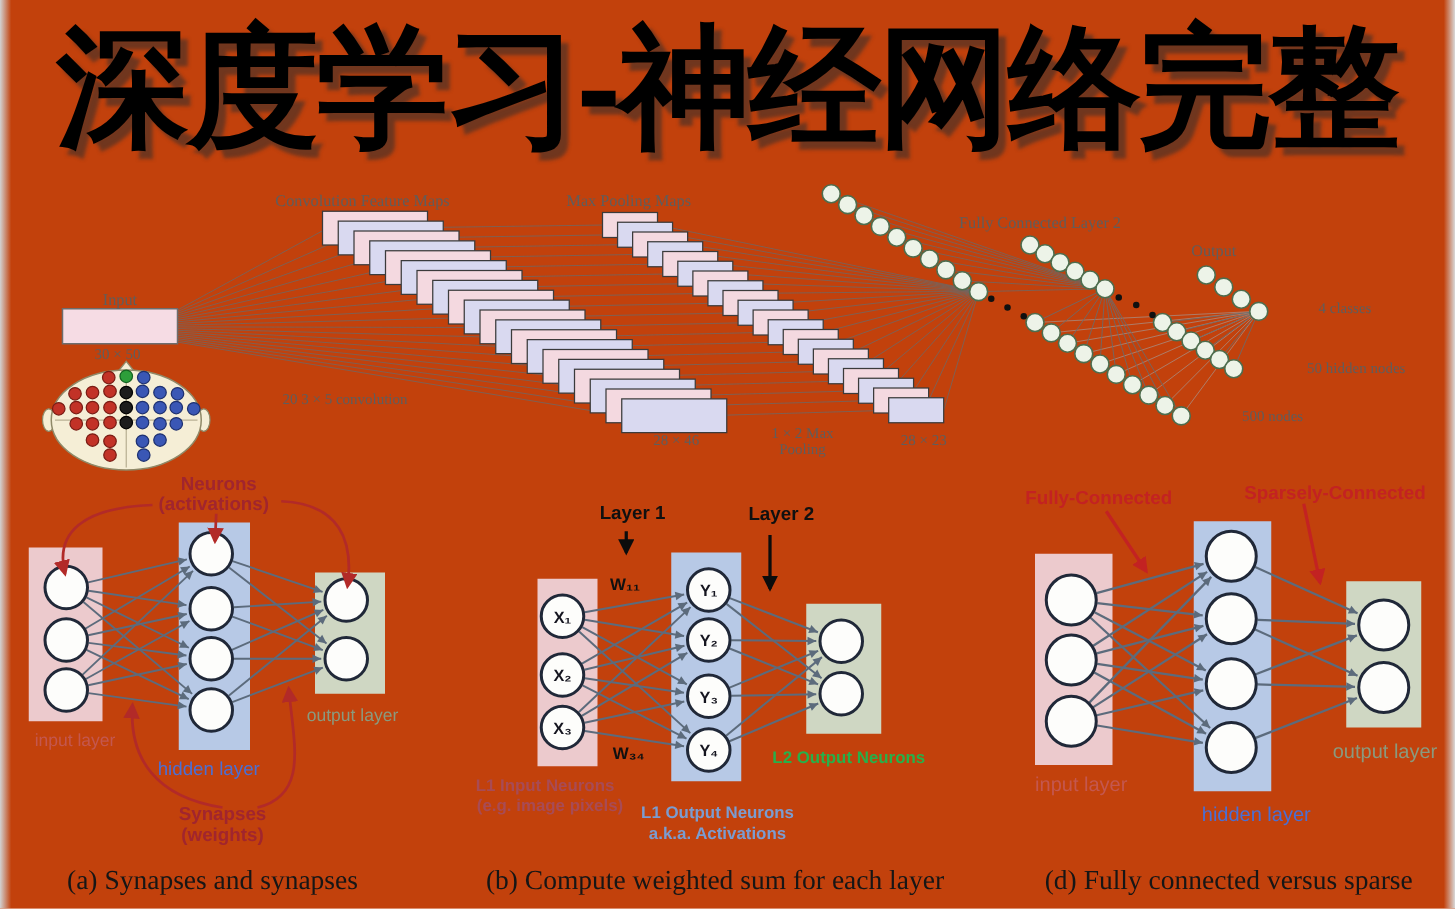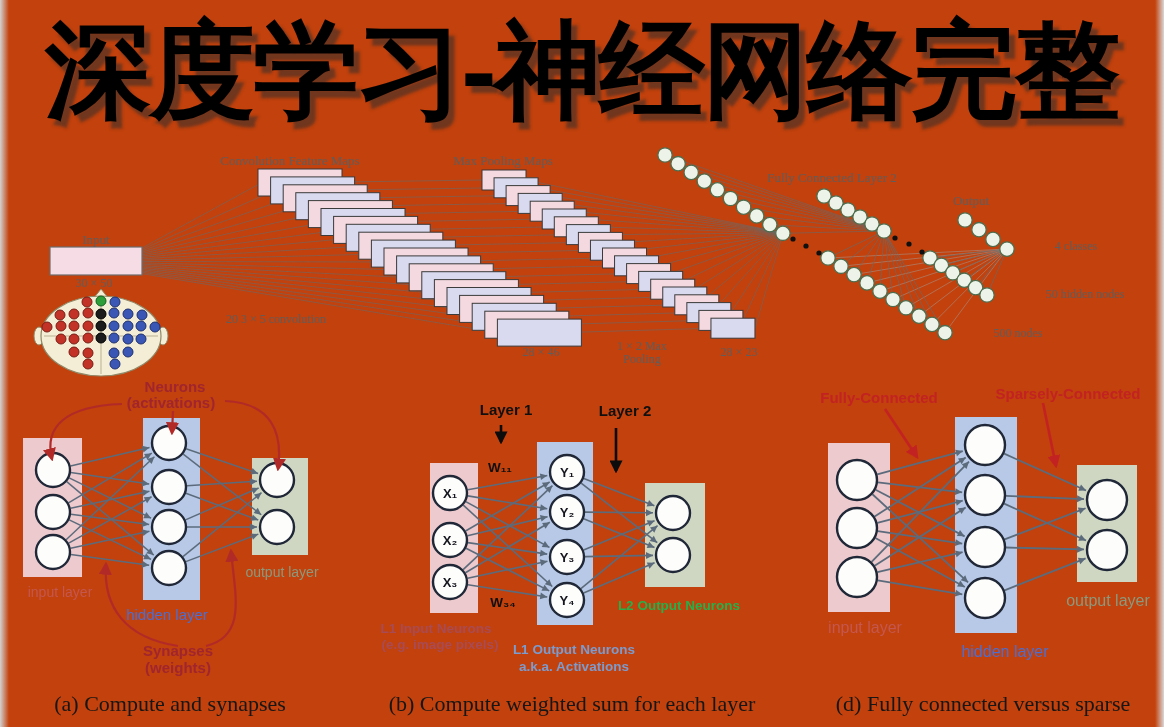--- a/index.html
+++ b/index.html
@@ -505,16 +505,16 @@
       <path d="M 95 34 L 127 82" marker-end="url(#arwD)"></path>
       <path d="M 253 28 L 266 91" marker-end="url(#arwD)"></path>
     </g>
     <text class="ann b bred s15" x="89" y="28">Fully-Connected</text>
     <text class="ann b bred s15" x="278" y="24">Sparsely-Connected</text>
     <text class="ann ltred s16" x="75" y="258">input layer</text>
     <text class="ann blu s16" x="215" y="282">hidden layer</text>
     <text class="ann olv s16" x="318" y="231">output layer</text>
   </svg>
 
-  <div class="cap" style="left:20px;width:300px">(a) Compute and synapses</div>
+  <div class="cap" style="left:20px;width:300px">(a) Synapses and synapses</div>
   <div class="cap" style="left:802px;width:362px">(d) Fully connected versus sparse</div>
   <div class="cap" style="left:372px;width:400px">(b) Compute weighted sum for each layer</div>
 </div>
 
 </body></html>

